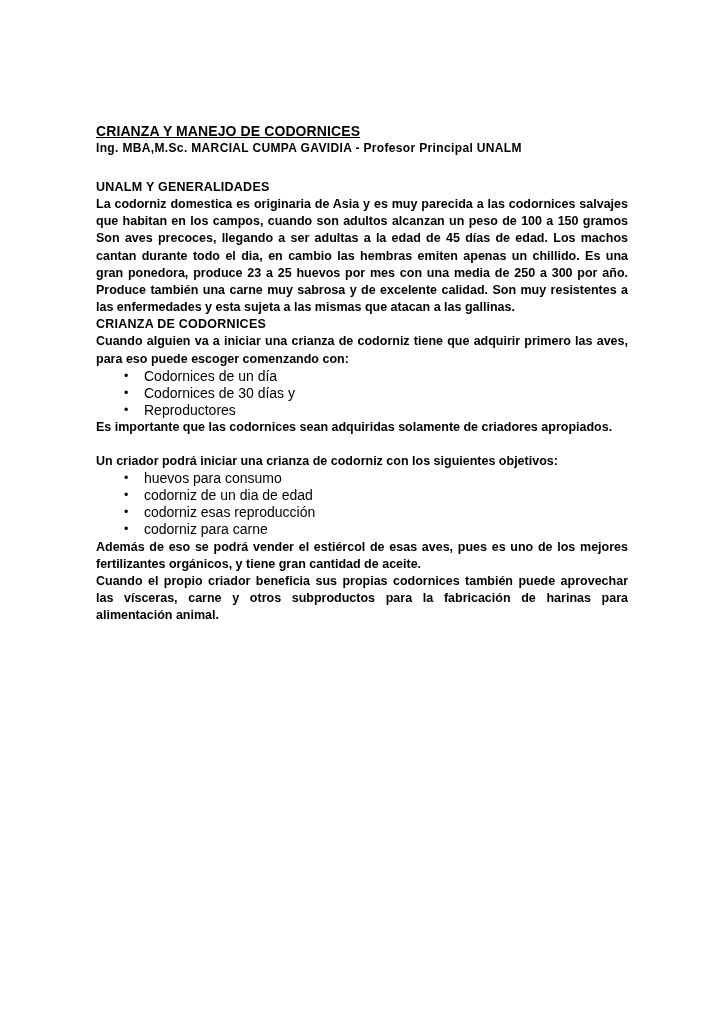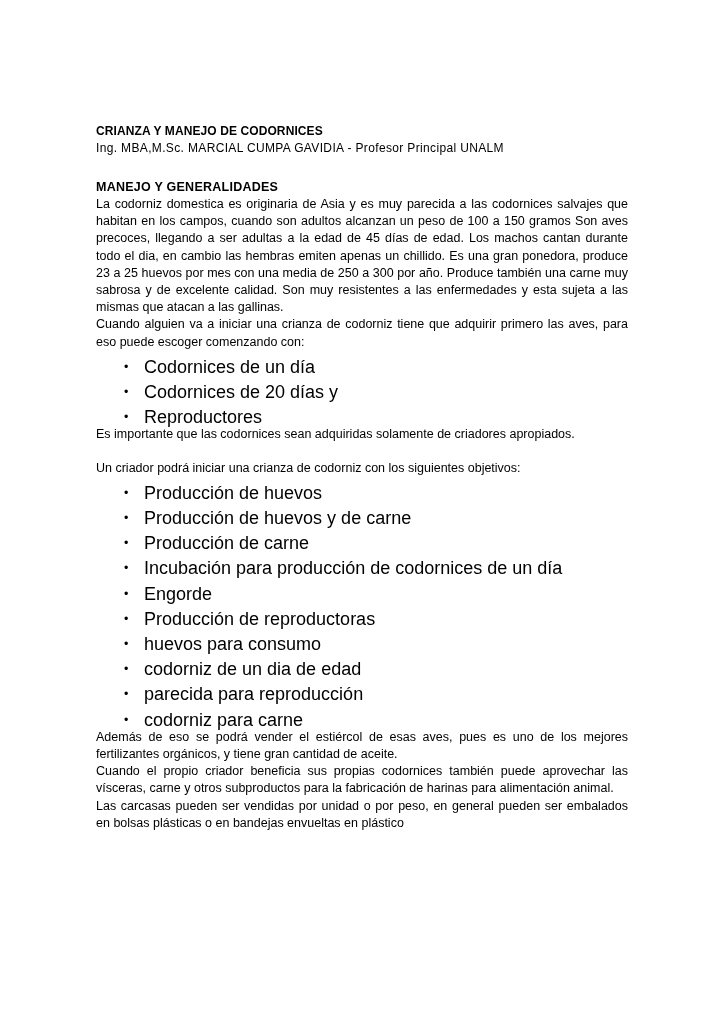--- a/index.html
+++ b/index.html
@@ -18,104 +18,97 @@
     width: 724px;
     height: 1024px;
     background: #ffffff;
     box-sizing: border-box;
     padding: 124px 96px 0 96px;
   }
   .doc-body {
     width: 532px;
   }
   .title-line {
-    font-size: 12px;
+    font-size: 14px;
     font-weight: bold;
+    text-decoration: underline;
     letter-spacing: 0.1px;
     line-height: 15px;
   }
   .author-line {
     font-size: 12px;
-    font-weight: normal;
+    font-weight: bold;
     letter-spacing: 0.35px;
     line-height: 17px;
     margin-top: 1px;
   }
   .section-heading {
     font-size: 12.5px;
     font-weight: bold;
     letter-spacing: 0.25px;
     line-height: 17px;
   }
   .spacer-lg { height: 22px; }
   .spacer-md { height: 16px; }
   p.para {
     margin: 0;
     font-size: 12.5px;
     line-height: 17.2px;
     text-align: justify;
     text-justify: inter-word;
+    font-weight: bold;
   }
   ul.bullets {
     margin: 0;
     padding: 0 0 0 24px;
     list-style: none;
   }
   ul.bullets li {
     position: relative;
-    font-size: 18px;
+    font-size: 14px;
     line-height: 17.2px;
     padding-left: 24px;
-    margin-top: 8px;
   }
   ul.bullets li::before {
     content: "\2022";
     position: absolute;
     left: 4px;
     top: 0;
     font-size: 12.5px;
   }
 </style>
 </head>
 <body>
 
 <div class="page">
   <div class="doc-body">
 
     <div class="title-line">CRIANZA Y MANEJO DE CODORNICES</div>
     <div class="author-line">Ing. MBA,M.Sc. MARCIAL CUMPA GAVIDIA - Profesor Principal UNALM</div>
 
     <div class="spacer-lg"></div>
 
-    <div class="section-heading">MANEJO Y GENERALIDADES</div>
+    <div class="section-heading">UNALM Y GENERALIDADES</div>
     <p class="para">La codorniz domestica es originaria de Asia y es muy parecida a las codornices salvajes que habitan en los campos, cuando son adultos alcanzan un peso de 100  a 150 gramos Son aves precoces, llegando a ser adultas a la edad de 45 días de edad. Los machos cantan durante todo el dia, en cambio las hembras emiten apenas un chillido. Es una gran ponedora, produce 23 a 25 huevos por mes con una media de 250 a 300 por año. Produce también una carne muy sabrosa y de excelente calidad. Son muy resistentes a las enfermedades y esta sujeta a las mismas que atacan a las gallinas.</p>
 
+    <div class="section-heading">CRIANZA DE CODORNICES</div>
     <p class="para">Cuando alguien va a iniciar una crianza de codorniz tiene que adquirir primero las aves, para eso puede escoger comenzando con:</p>
     <ul class="bullets">
       <li>Codornices de un día</li>
-      <li>Codornices de 20 días  y</li>
+      <li>Codornices de 30 días  y</li>
       <li>Reproductores</li>
     </ul>
     <p class="para">Es  importante que las codornices sean adquiridas solamente de criadores apropiados.</p>
 
     <div class="spacer-md"></div>
 
     <p class="para">Un criador podrá iniciar una crianza de codorniz con los siguientes objetivos:</p>
     <ul class="bullets">
-      <li>Producción de huevos</li>
-      <li>Producción de huevos y de carne</li>
-      <li>Producción de carne</li>
-      <li>Incubación para producción de codornices de un día</li>
-      <li>Engorde</li>
-      <li>Producción de reproductoras</li>
-    </ul>
-    <ul class="bullets">
       <li>huevos para consumo</li>
       <li>codorniz de un dia de edad</li>
-      <li>parecida para reproducción</li>
+      <li>codorniz esas reproducción</li>
       <li>codorniz para carne</li>
     </ul>
     <p class="para">Además de eso se podrá vender el estiércol de esas aves, pues es uno de los mejores fertilizantes orgánicos, y tiene gran cantidad  de aceite.</p>
     <p class="para">Cuando el propio criador beneficia sus  propias codornices también puede aprovechar las vísceras, carne y  otros subproductos para la fabricación de harinas para alimentación animal.</p>
-    <p class="para">Las carcasas pueden ser vendidas por unidad o por peso, en general pueden ser embalados en bolsas plásticas   o en bandejas envueltas en plástico</p>
 
   </div>
 </div>
 
 </body></html>

